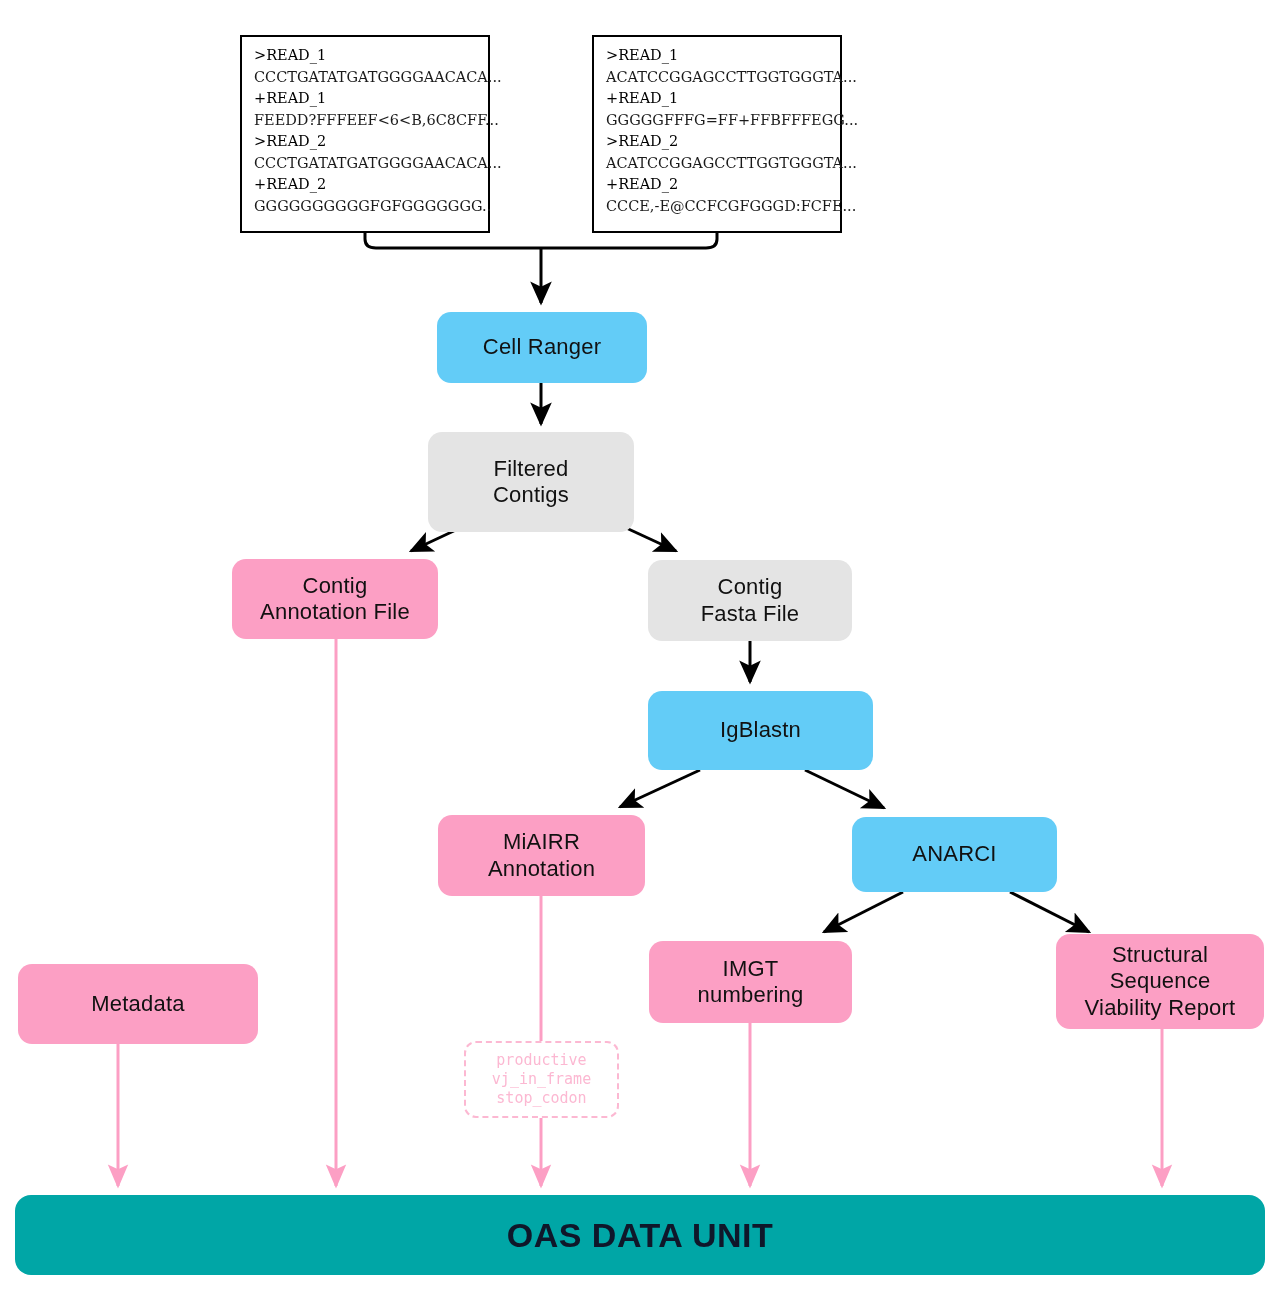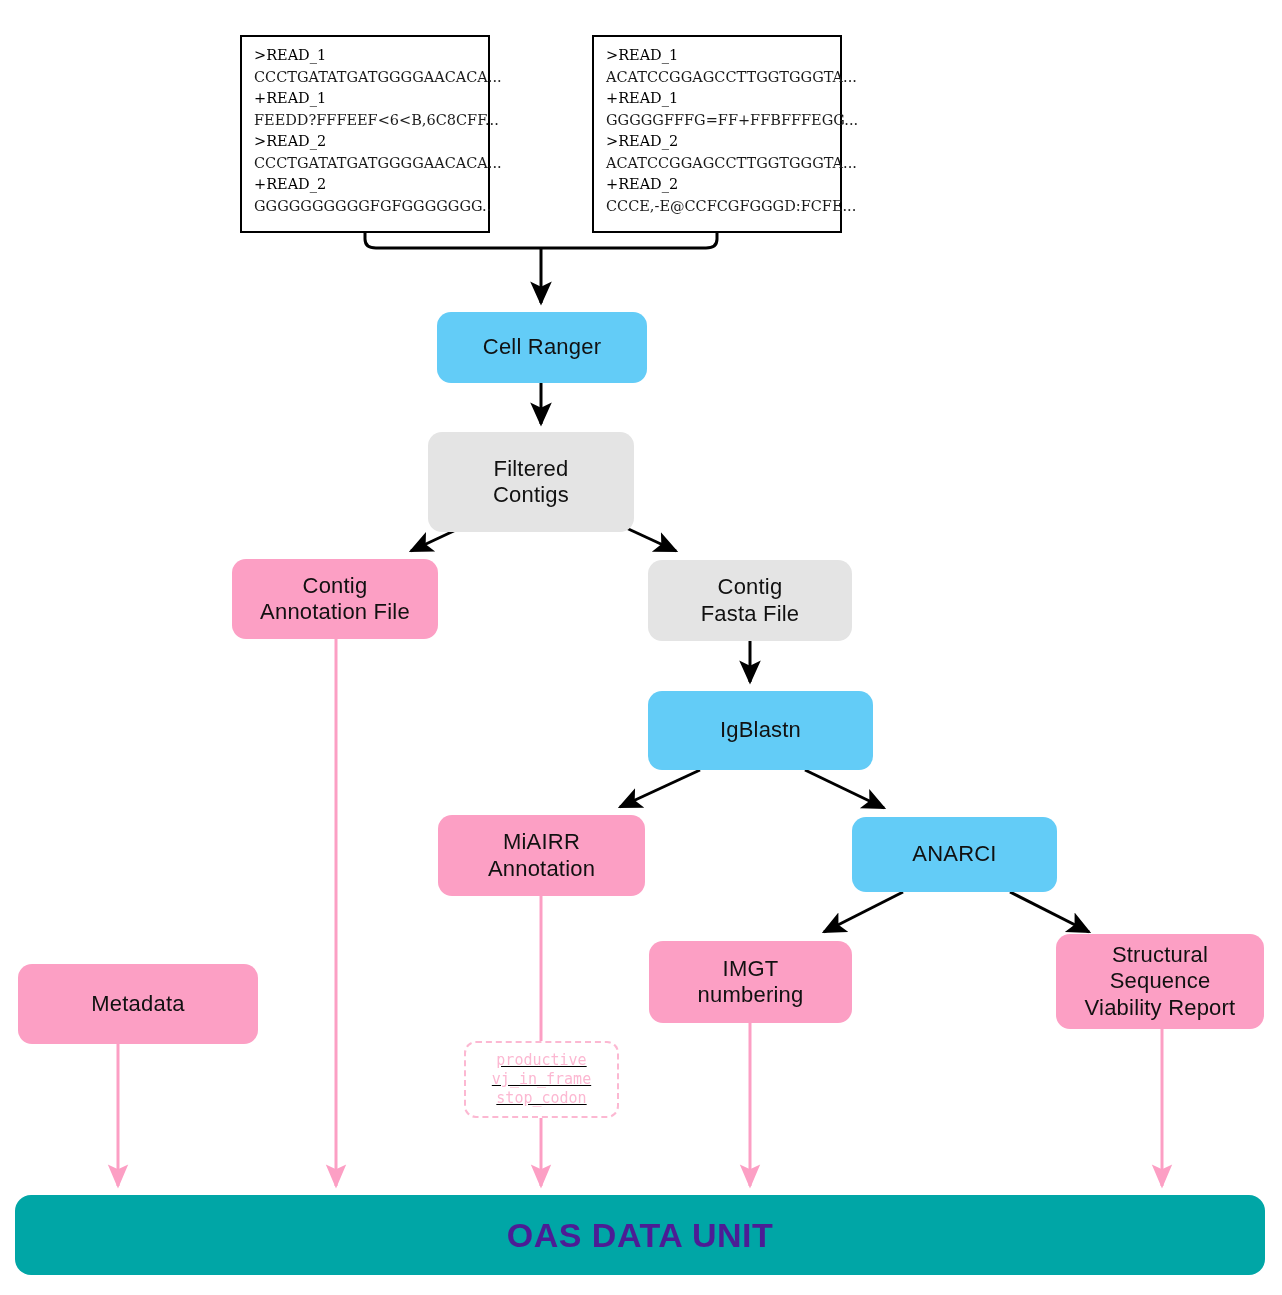--- a/index.html
+++ b/index.html
@@ -101,21 +101,21 @@
     line-height: 19px;
     color: #fcb8d2;
     white-space: pre-line;
     text-align: center;
   }
 
   .oas-label {
     font-size: 34px;
     font-weight: bold;
     letter-spacing: 0.5px;
-    color: #4c1d95;
+    color: #0f172a;
   }
 </style>
 </head>
 <body>
 
 <div id="canvas">
 
   <svg id="edges" viewBox="0 0 1282 1295" width="1282" height="1295">
     <defs>
       <marker id="arrowBlack" markerWidth="10" markerHeight="10" refX="7.2" refY="4" orient="auto" markerUnits="strokeWidth">
@@ -221,21 +221,21 @@
 
   <div class="node rounded pink" style="left:649px; top:941px; width:203px; height:82px;">
     <span class="node-label">IMGT
 numbering</span>
   </div>
 
   <div class="node rounded pink" style="left:18px; top:964px; width:240px; height:80px;">
     <span class="node-label">Metadata</span>
   </div>
 
-  <div class="dashed-note" style="left:464px; top:1041px; width:155px; height:77px;text-decoration:underline;">
+  <div class="dashed-note" style="left:464px; top:1041px; width:155px; height:77px;">
     <span>productive
 vj_in_frame
 stop_codon</span>
   </div>
 
   <div class="node rounded teal" style="left:15px; top:1195px; width:1250px; height:80px; border-radius:16px;">
     <span class="oas-label">OAS DATA UNIT</span>
   </div>
 
 </div>

